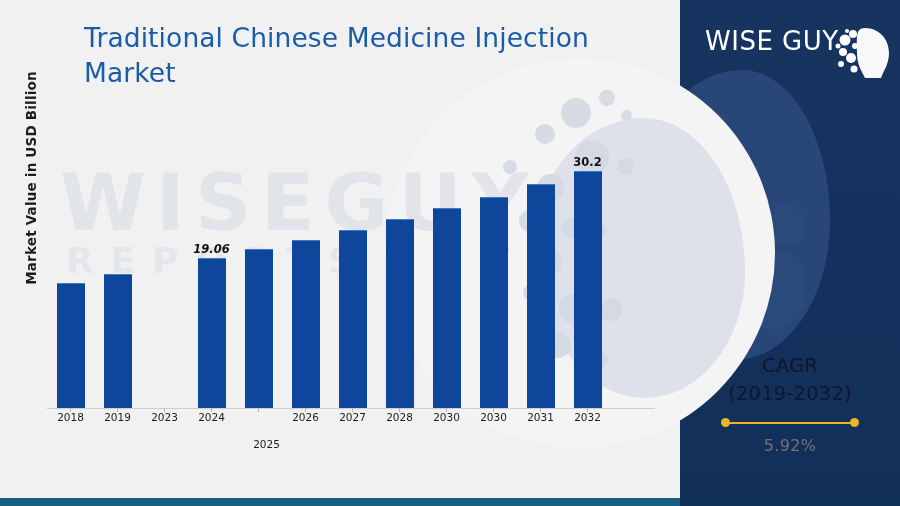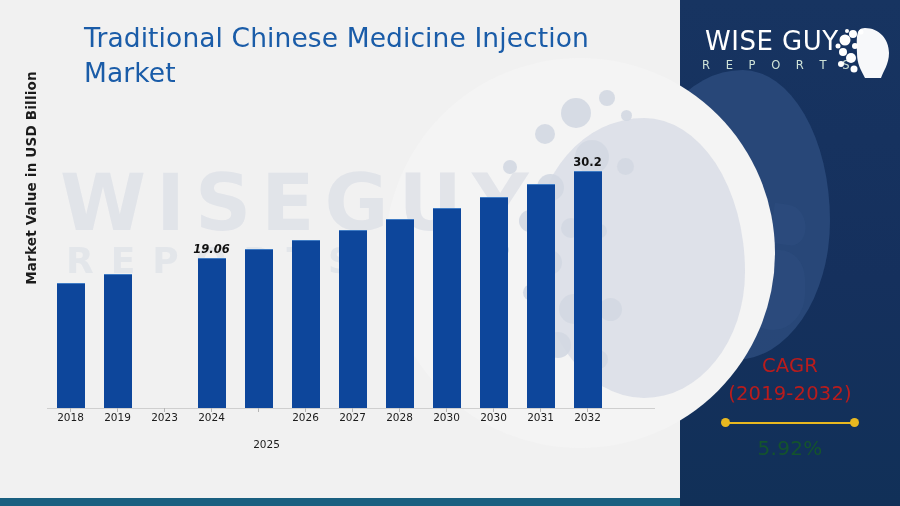--- a/index.html
+++ b/index.html
@@ -116,30 +116,30 @@
   .wm-2{
     position:absolute;left:6px;top:82px;width:600px;
     color:#e2e5ea;font-size:36px;font-weight:700;letter-spacing:17px;
     white-space:nowrap;opacity:.9;
   }
 
   
   .cagr{
     position:absolute;left:680px;top:352px;width:220px;text-align:center;
   }
-  .cagr-title{color:#b91c1c;font-size:19.5px;line-height:1.42;letter-spacing:.2px;}
+  .cagr-title{color:#0f172a;font-size:19.5px;line-height:1.42;letter-spacing:.2px;}
   .cagr-rule{
     position:relative;margin:11px auto 9px auto;width:138px;height:9px;
   }
   .cagr-rule .ln{position:absolute;left:5px;top:4px;width:128px;height:1.4px;background:#e8b820;}
   .cagr-rule .dotl,.cagr-rule .dotr{
     position:absolute;top:0;width:9px;height:9px;border-radius:50%;background:#e8b820;
   }
   .cagr-rule .dotl{left:0;} .cagr-rule .dotr{right:0;}
-  .cagr-val{color:#14532d;font-size:20px;letter-spacing:.3px;}
+  .cagr-val{color:#737373;font-size:16px;letter-spacing:.3px;}
 
   
   .bottom-strip{
     position:absolute;left:0;top:498px;width:680px;height:8px;background:#1a5f80;
   }
 </style>
 </head>
 <body>
 
 <div id="canvas">
@@ -170,21 +170,20 @@
     <div class="mol-dot" style="left:174px;top:236px;width:30px;height:30px;"></div>
     <div class="mol-dot" style="left:214px;top:240px;width:23px;height:23px;"></div>
     <div class="mol-dot" style="left:160px;top:274px;width:26px;height:26px;"></div>
     <div class="mol-dot" style="left:204px;top:292px;width:19px;height:19px;"></div>
     <div class="mol-dot" style="left:118px;top:102px;width:14px;height:14px;"></div>
     <div class="mol-dot" style="left:112px;top:186px;width:12px;height:12px;"></div>
   </div>
 
   <div class="logo">
     <div class="logo-word">WISE GUY</div>
-    <div class="logo-sub">R E P O R T S</div>
     <svg class="logo-face" viewBox="0 0 62 62">
       <path d="M30 6 C44 6 54 17 54 31 C54 42 48 50 46 56 L30 56 C26 48 22 42 22 31 C22 17 20 6 30 6 Z" fill="#ffffff" opacity="0.97"></path>
       <circle cx="18" cy="12" r="4" fill="#fff"></circle>
         <circle cx="10" cy="18" r="5.5" fill="#fff"></circle>
       <circle cx="20" cy="24" r="3" fill="#fff"></circle>
         <circle cx="8" cy="30" r="4" fill="#fff"></circle>
       <circle cx="16" cy="36" r="5" fill="#fff"></circle>
         <circle cx="6" cy="42" r="3" fill="#fff"></circle>
       <circle cx="19" cy="47" r="3.5" fill="#fff"></circle>
         <circle cx="26" cy="10" r="2.5" fill="#fff"></circle>

